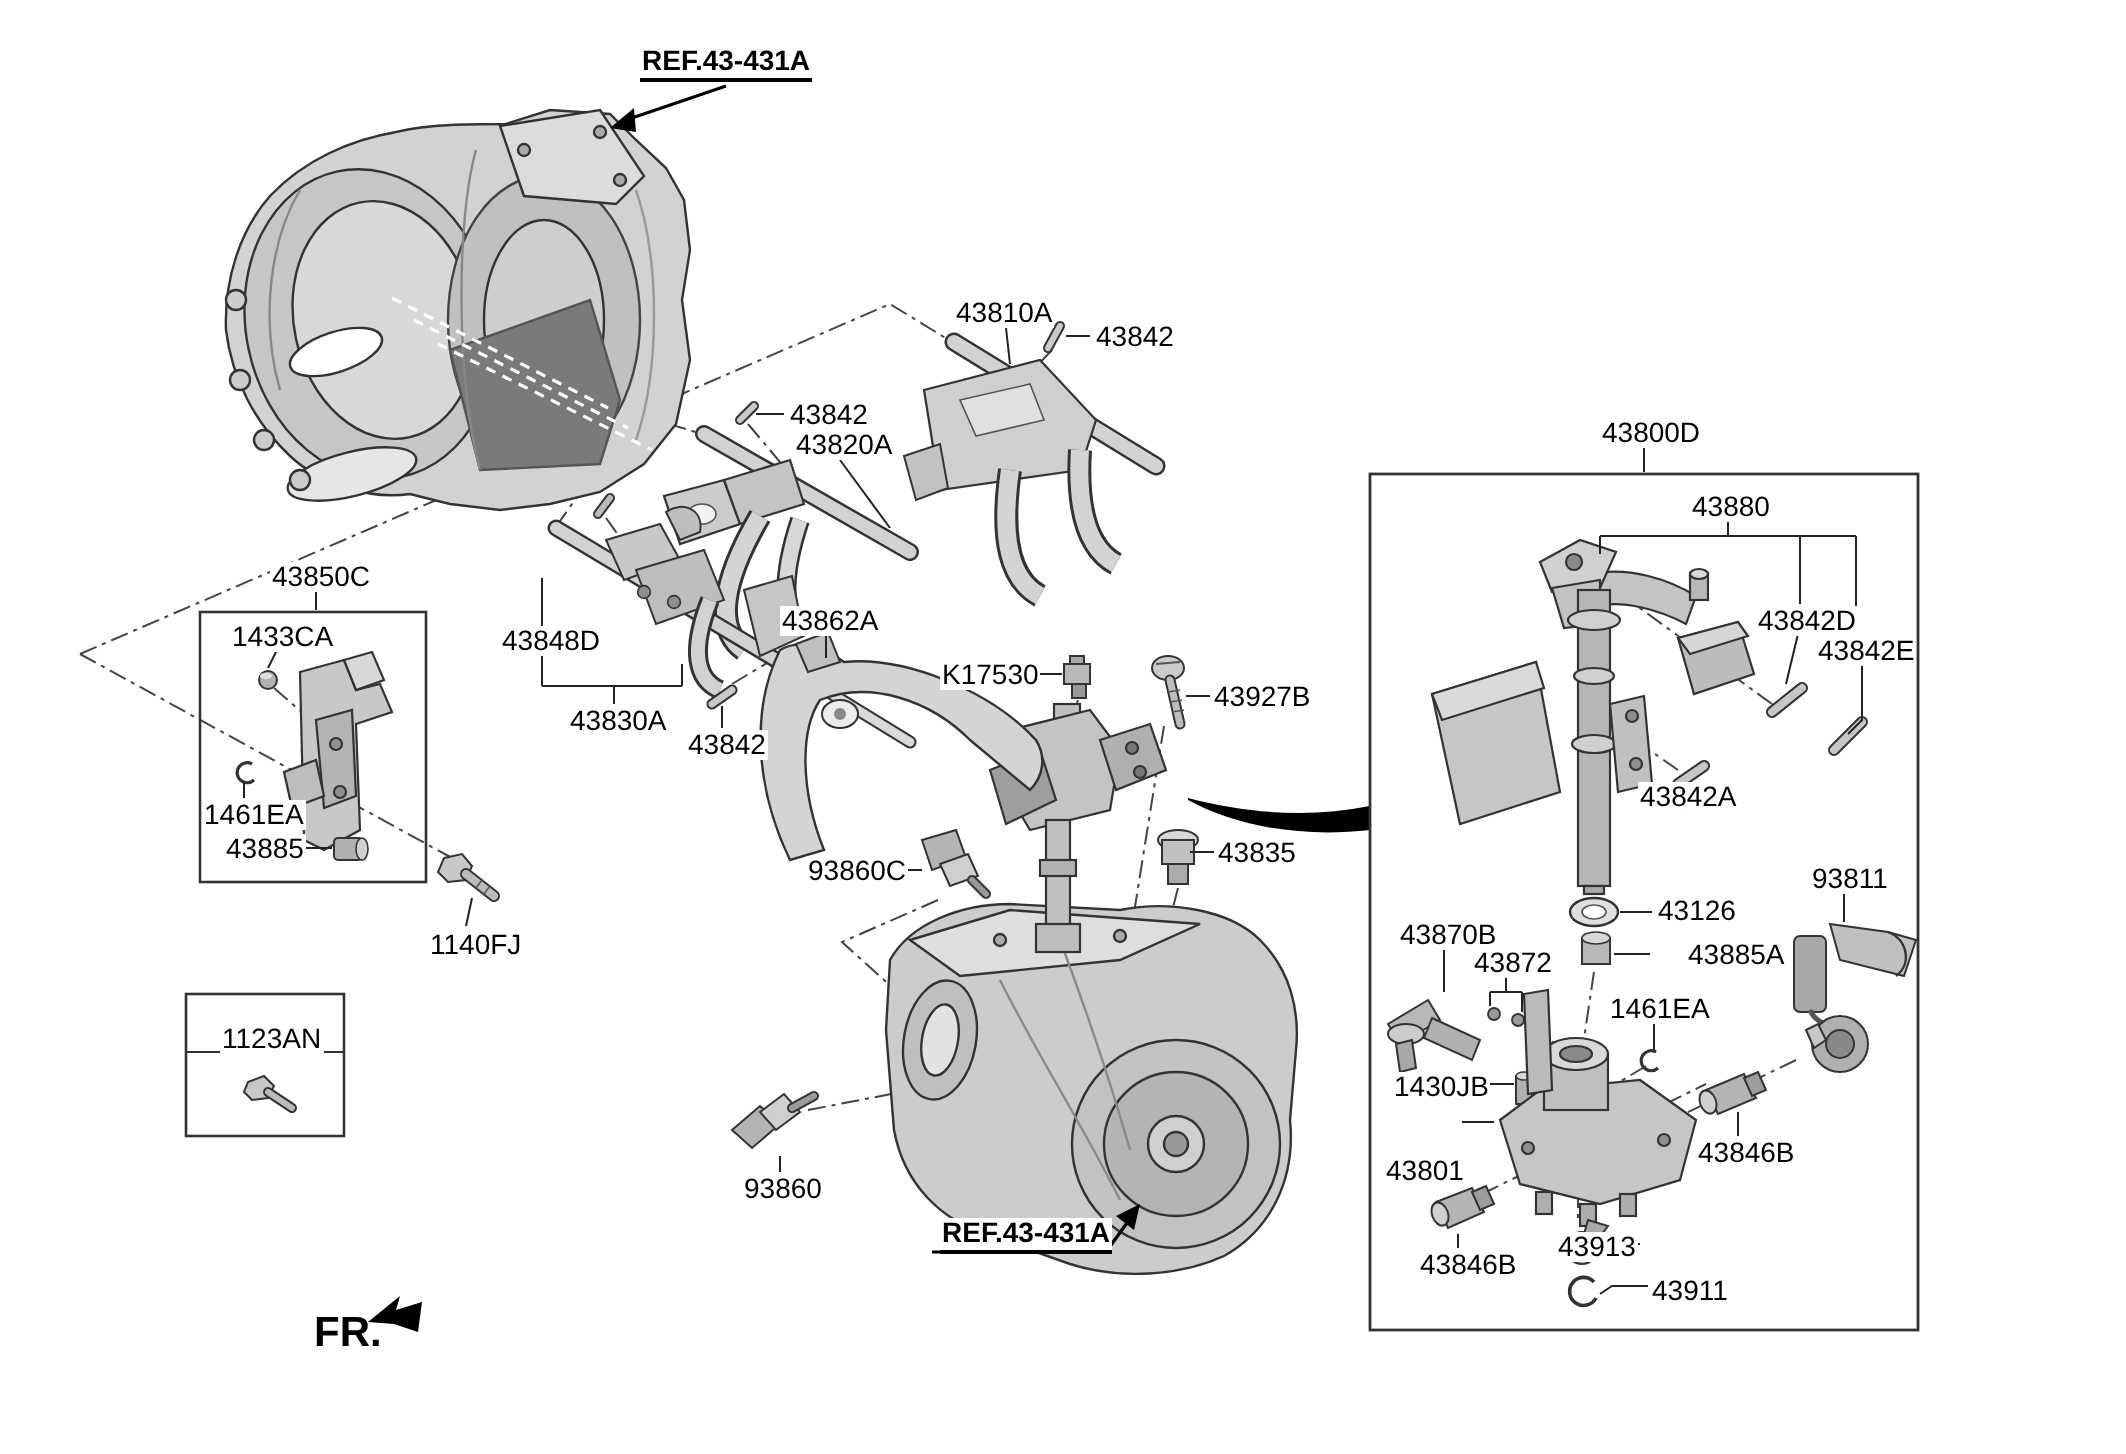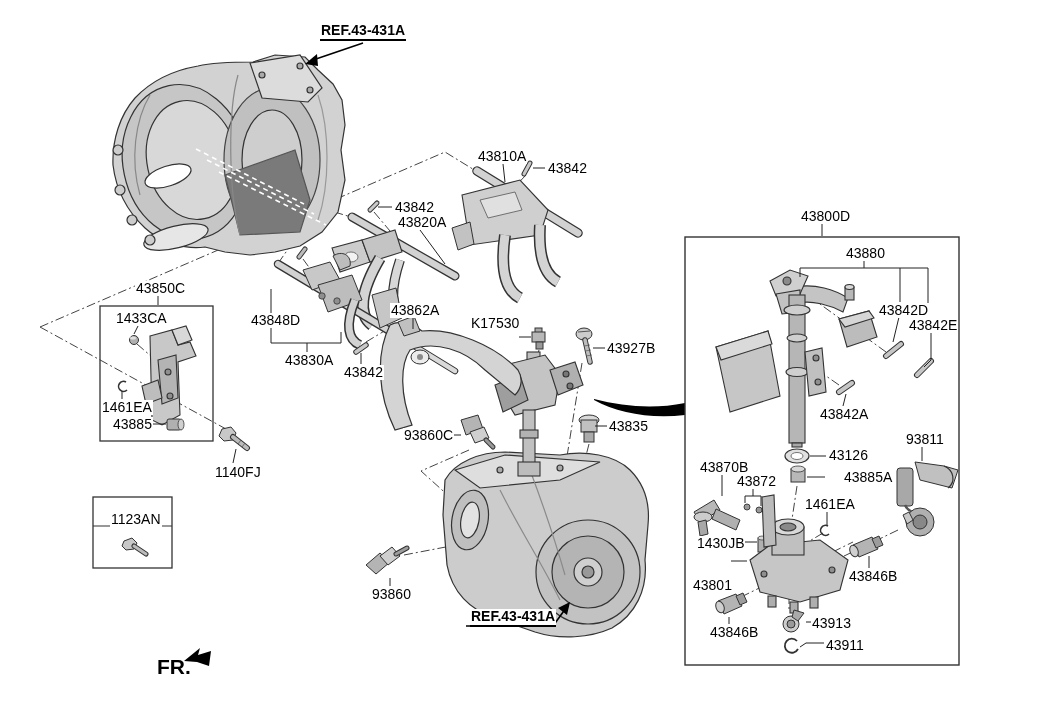--- a/index.html
+++ b/index.html
@@ -404,40 +404,40 @@
 <div class="lbl" style="left:394px;top:200px">43842</div>
 <div class="lbl" style="left:397px;top:215px">43820A</div>
 <div class="lbl" style="left:800px;top:209px">43800D</div>
 <div class="lbl" style="left:845px;top:246px">43880</div>
 <div class="lbl" style="left:878px;top:303px">43842D</div>
 <div class="lbl" style="left:908px;top:318px">43842E</div>
 <div class="lbl" style="left:135px;top:281px">43850C</div>
 <div class="lbl" style="left:115px;top:311px">1433CA</div>
 <div class="lbl" style="left:250px;top:313px">43848D</div>
 <div class="lbl" style="left:390px;top:303px">43862A</div>
-<div class="lbl" style="left:470px;top:316px">K17530</div>
+<div class="lbl" style="left:470px;top:330px">K17530</div>
 <div class="lbl" style="left:606px;top:341px">43927B</div>
 <div class="lbl" style="left:284px;top:353px">43830A</div>
 <div class="lbl" style="left:343px;top:365px">43842</div>
-<div class="lbl" style="left:819px;top:407px">43842A</div>
+<div class="lbl" style="left:819px;top:391px">43842A</div>
 <div class="lbl" style="left:101px;top:400px">1461EA</div>
 <div class="lbl" style="left:112px;top:417px">43885</div>
 <div class="lbl" style="left:403px;top:428px">93860C</div>
 <div class="lbl" style="left:608px;top:419px">43835</div>
 <div class="lbl" style="left:828px;top:448px">43126</div>
 <div class="lbl" style="left:214px;top:465px">1140FJ</div>
 <div class="lbl" style="left:843px;top:470px">43885A</div>
 <div class="lbl" style="left:905px;top:432px">93811</div>
 <div class="lbl" style="left:699px;top:460px">43870B</div>
 <div class="lbl" style="left:736px;top:474px">43872</div>
 <div class="lbl" style="left:804px;top:497px">1461EA</div>
 <div class="lbl" style="left:110px;top:512px">1123AN</div>
 <div class="lbl" style="left:696px;top:536px">1430JB</div>
 <div class="lbl" style="left:692px;top:578px">43801</div>
 <div class="lbl" style="left:848px;top:569px">43846B</div>
 <div class="lbl" style="left:371px;top:587px">93860</div>
 <div class="lbl" style="left:709px;top:625px">43846B</div>
-<div class="lbl" style="left:811px;top:616px">43913</div>
+<div class="lbl" style="left:778px;top:616px">43913</div>
 <div class="lbl" style="left:825px;top:638px">43911</div>
 <div class="lbl bold underline" style="left:470px;top:609px">REF.43-431A</div>
 <div class="lbl fr" style="left:156px;top:656px;background:transparent">FR.</div>
 
 </div>
 
 </body></html>

